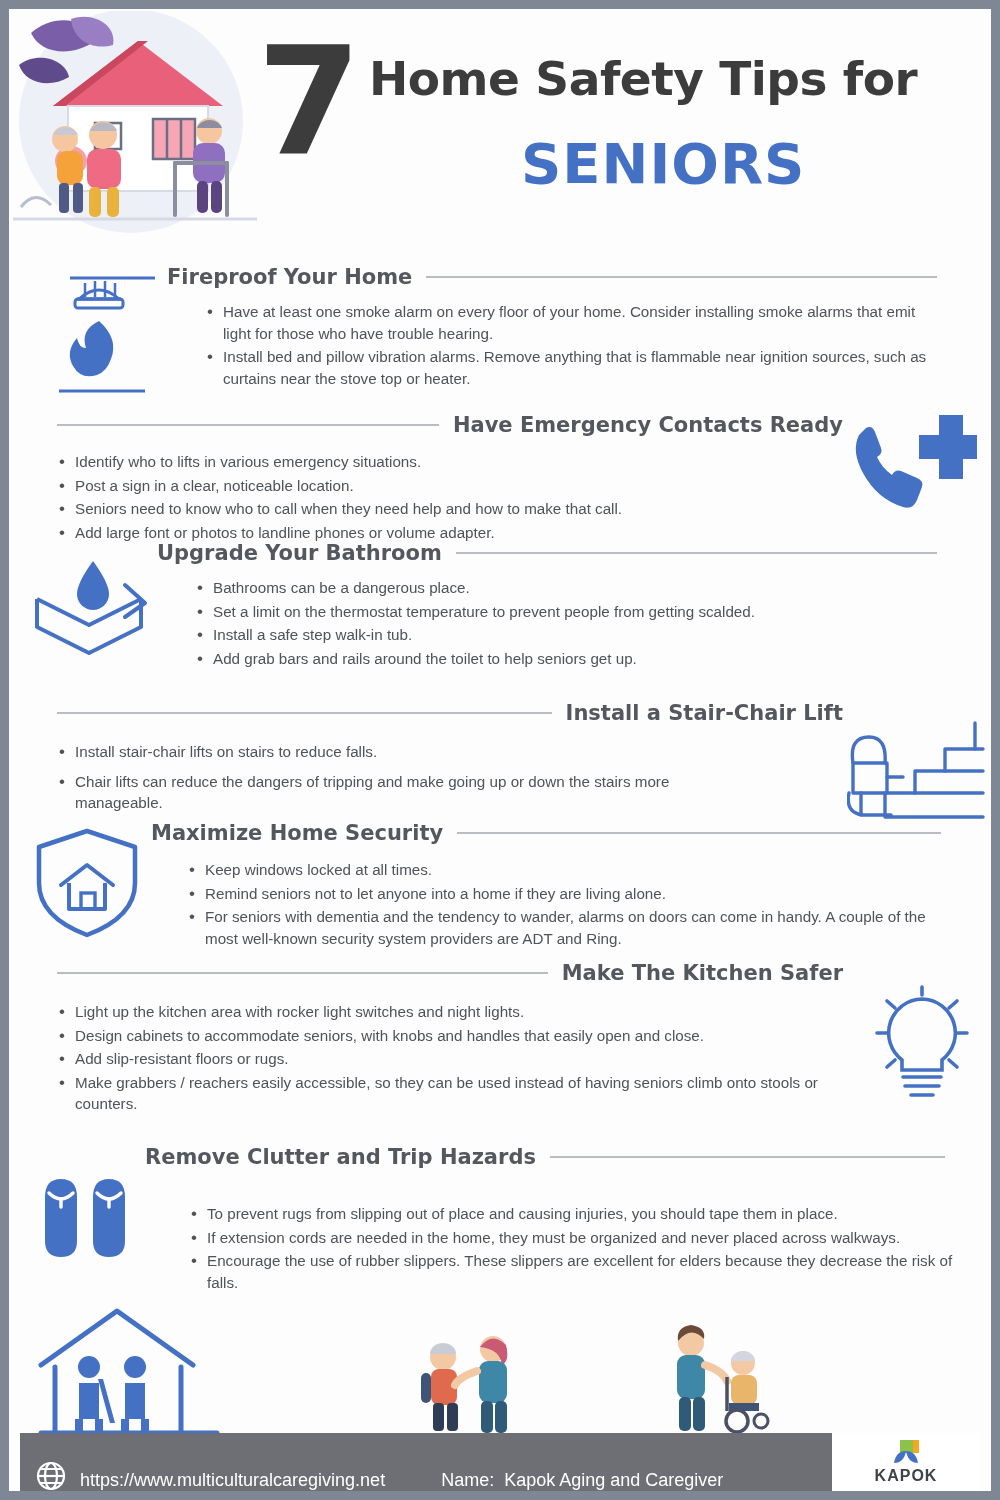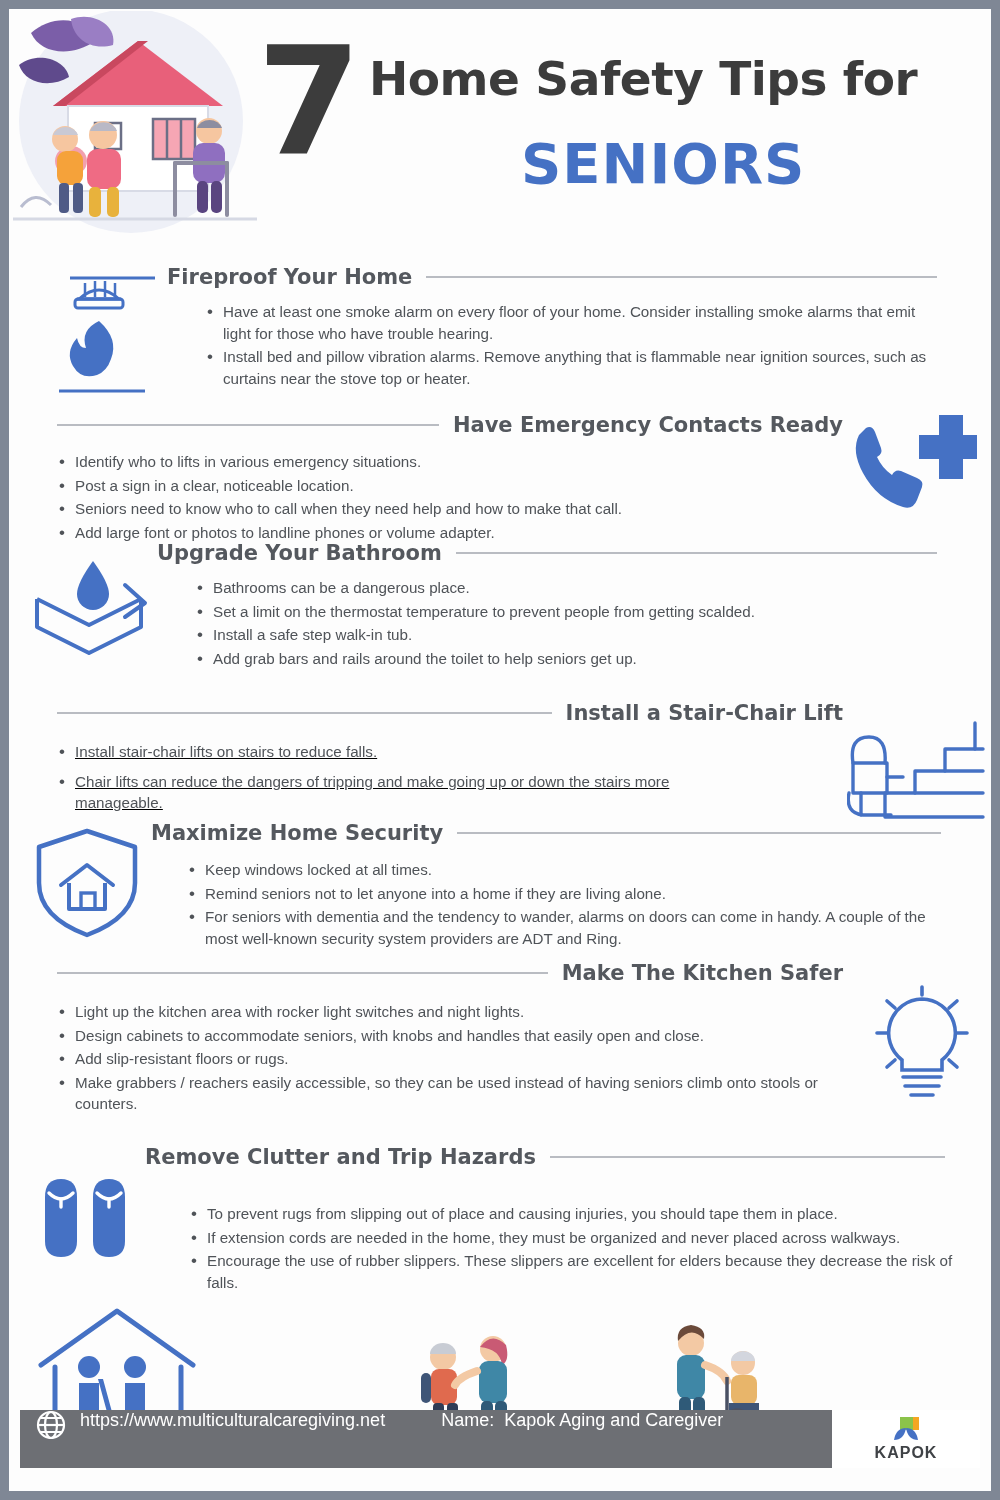--- a/index.html
+++ b/index.html
@@ -55,23 +55,23 @@
     padding-left: 18px; margin-bottom: 2px;
   }
   ul.bullets li::before {
     content: "•"; position: absolute; left: 2px; top: -1px;
     font-size: 17px; color: #4f5358;
   }
   .icon-wrap { position: absolute; }
 
   
   .footer {
-    position: absolute; left: 11px; bottom: 23px;
+    position: absolute; left: 11px; bottom: 0;
     width: 960px; height: 58px;
-    background: #6d6f74; display: flex; align-items: flex-start;
+    background: #6d6f74; display: flex; align-items: flex-end;
   }
   .footer-url { color: #ffffff; font-size: 18px; margin-left: 14px; }
   .footer-name { color: #ffffff; font-size: 18px; margin-left: 56px; }
   .logo-box {
     position: absolute; right: 0; top: 0; width: 148px; height: 58px;
     background: #ffffff; display: flex; align-items: center; justify-content: center;
     flex-direction: column; gap: 2px;
   }
   .logo-text { font-size: 16px; font-weight: 700; color: #3f4246; letter-spacing: 1px; }
   svg { display: block; }
@@ -205,21 +205,21 @@
         <li>Add grab bars and rails around the toilet to help seniors get up.</li>
       </ul>
     </div>
   </div>
 
   <div class="section" style="left:48px; top:672px; width:930px;margin-top:20px;">
     <div class="sec-head" style="width:786px;">
       <div class="rule"></div>
       <div class="sec-title">Install a Stair-Chair Lift</div>
     </div>
-    <ul class="bullets" style="margin-top:16px; width:620px; line-height:1.5;text-decoration:underline;">
+    <ul class="bullets" style="margin-top:16px; width:620px; line-height:1.5;">
       <li style="margin-bottom:8px;">Install stair-chair lifts on stairs to reduce falls.</li>
       <li>Chair lifts can reduce the dangers of tripping and make going up or down  the stairs more manageable.</li>
     </ul>
     <div class="icon-wrap" style="left:790px; top:18px;">
       <svg width="140" height="110" viewBox="0 0 140 110">
         <g fill="none" stroke="#4571c4" stroke-width="3.4" stroke-linejoin="round" stroke-linecap="round">
           <path d="M128 4 L128 30 L98 30 L98 52 L68 52 L68 74 L38 74 L38 98 L136 98"></path>
           <path d="M128 30 L136 30 M98 52 L136 52 M68 74 L136 74"></path>
           <path d="M6 44 h34 v30 h-34 z"></path>
           <path d="M6 44 q-4 -26 16 -26 q18 0 16 26"></path>

